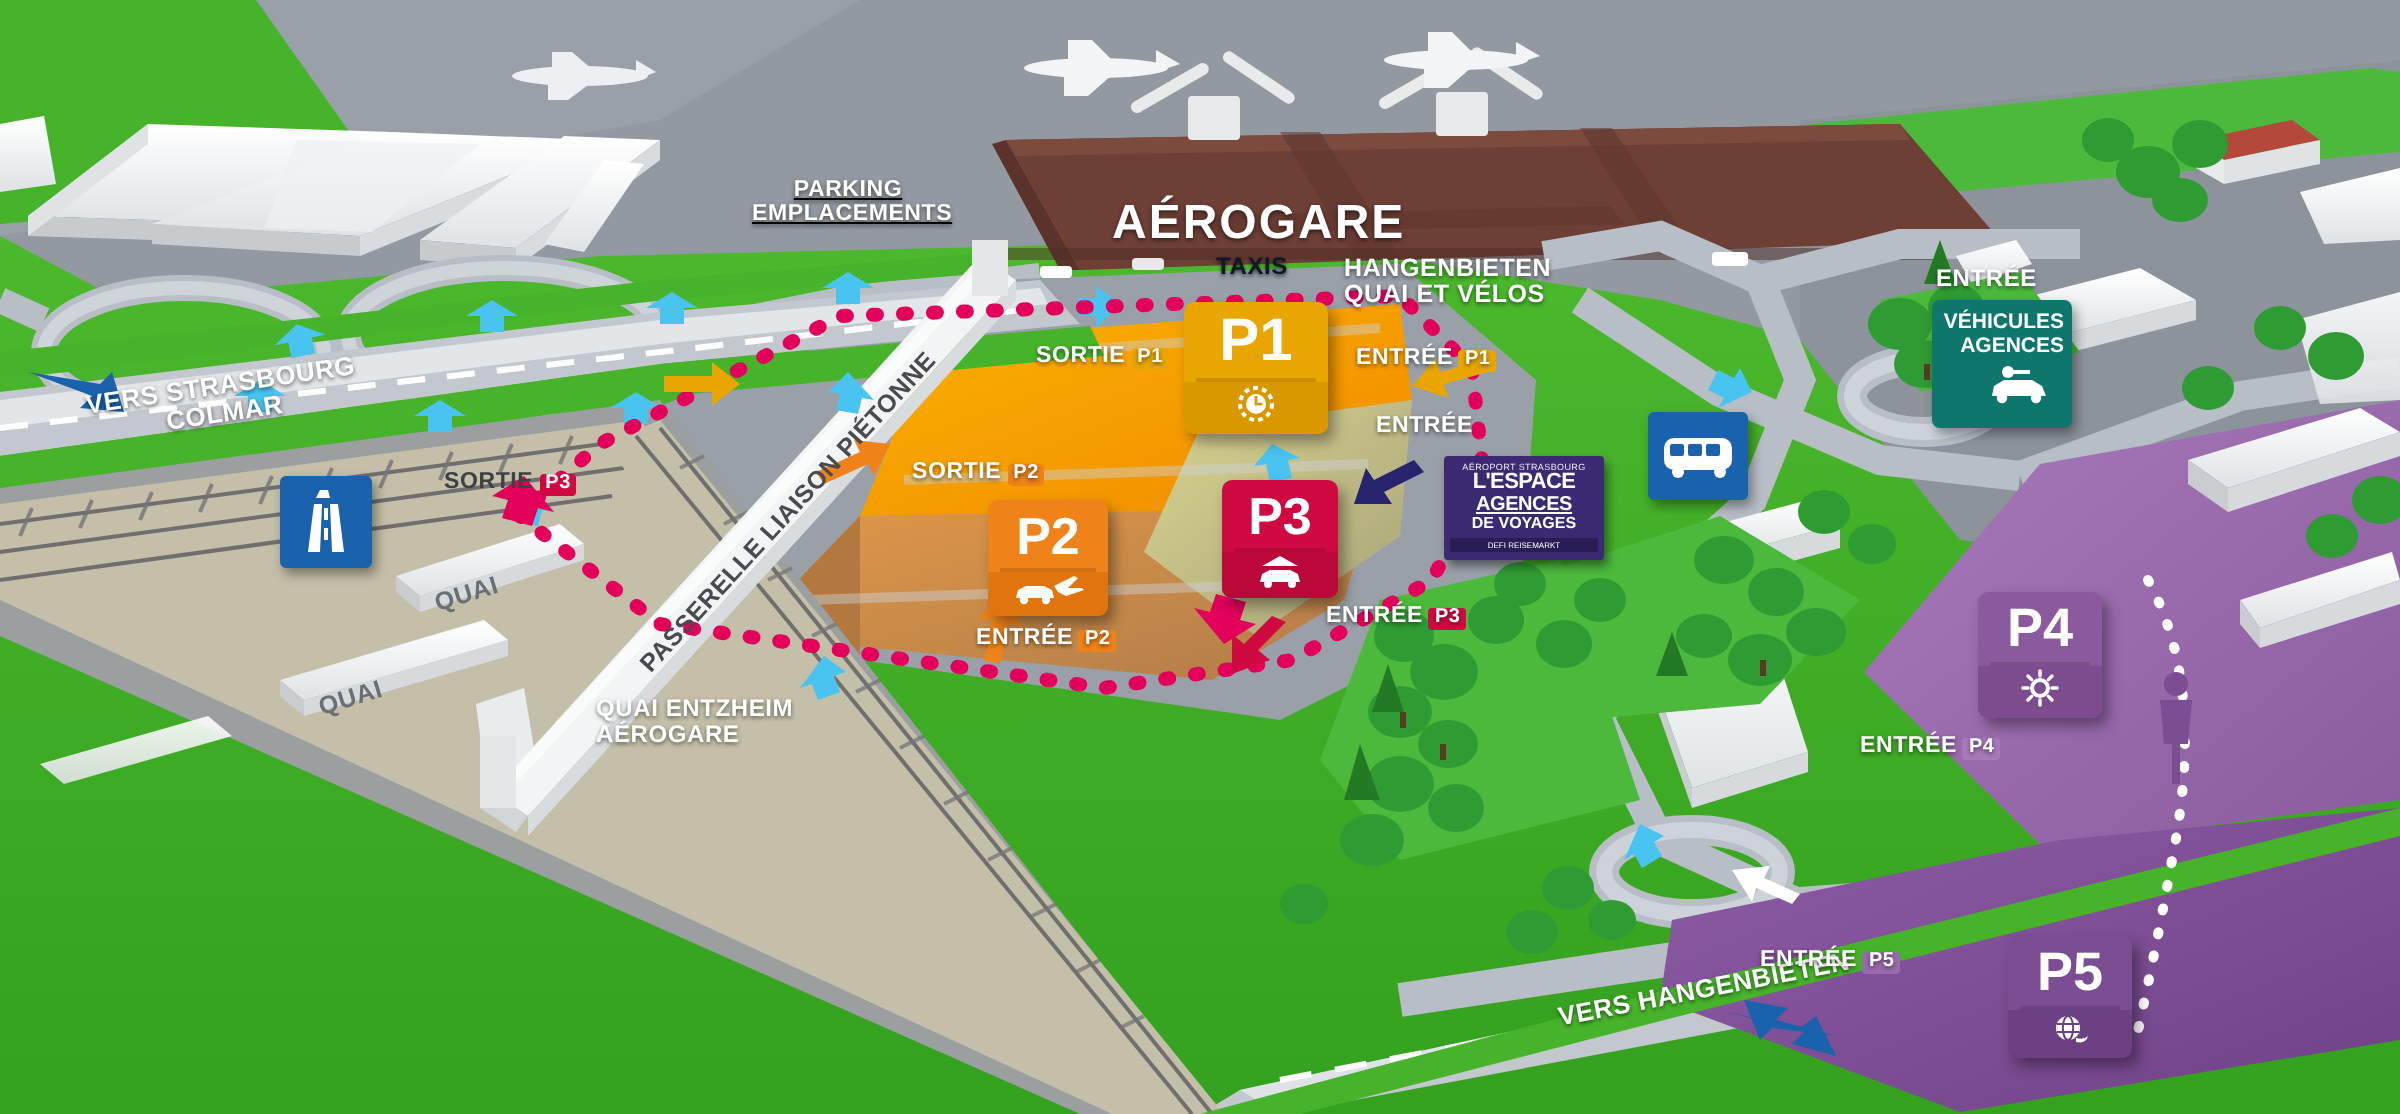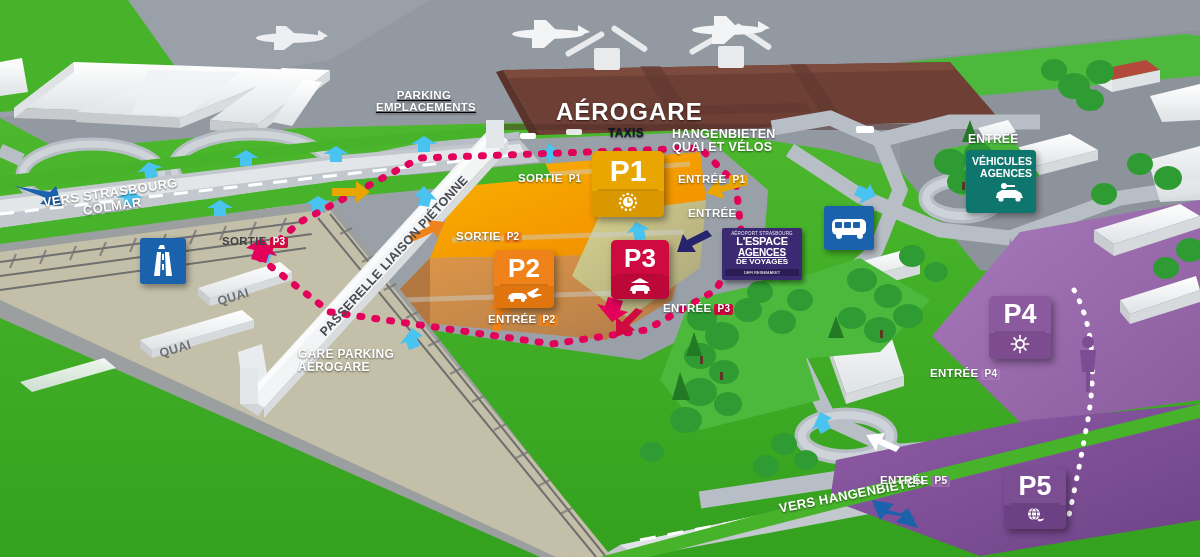--- a/index.html
+++ b/index.html
@@ -432,21 +432,21 @@
 
   <div style="position:absolute;left:376px;top:89px;text-align:center;width:96px;text-decoration:underline;">
     <div class="lbl" style="position:static;font-size:11.5px;">PARKING</div>
     <div class="lbl" style="position:static;font-size:11.5px;">EMPLACEMENTS</div>
   </div>
 
   <div class="lbl rot" style="left:318px;top:330px;font-size:12.5px;color:#4a4a52;text-shadow:none;
        transform:rotate(-47.5deg);">PASSERELLE LIAISON PIÉTONNE</div>
 
   <div style="position:absolute;left:298px;top:348px;">
-    <div class="lbl" style="position:static;font-size:12px;">GARE PARKING</div>
+    <div class="lbl" style="position:static;font-size:12px;">QUAI ENTZHEIM</div>
     <div class="lbl" style="position:static;font-size:12px;">AÉROGARE</div>
   </div>
 
   <div class="lbl rot" style="left:216px;top:296px;font-size:12.5px;color:#6a6f75;text-shadow:none;
        transform:rotate(-17deg);">QUAI</div>
   <div class="lbl rot" style="left:158px;top:348px;font-size:12.5px;color:#6a6f75;text-shadow:none;
        transform:rotate(-17deg);">QUAI</div>
 
   <div class="rot" style="position:absolute;left:42px;top:196px;transform:rotate(-8.5deg);text-align:center;">
     <div class="lbl" style="position:static;font-size:13px;">VERS STRASBOURG</div>

